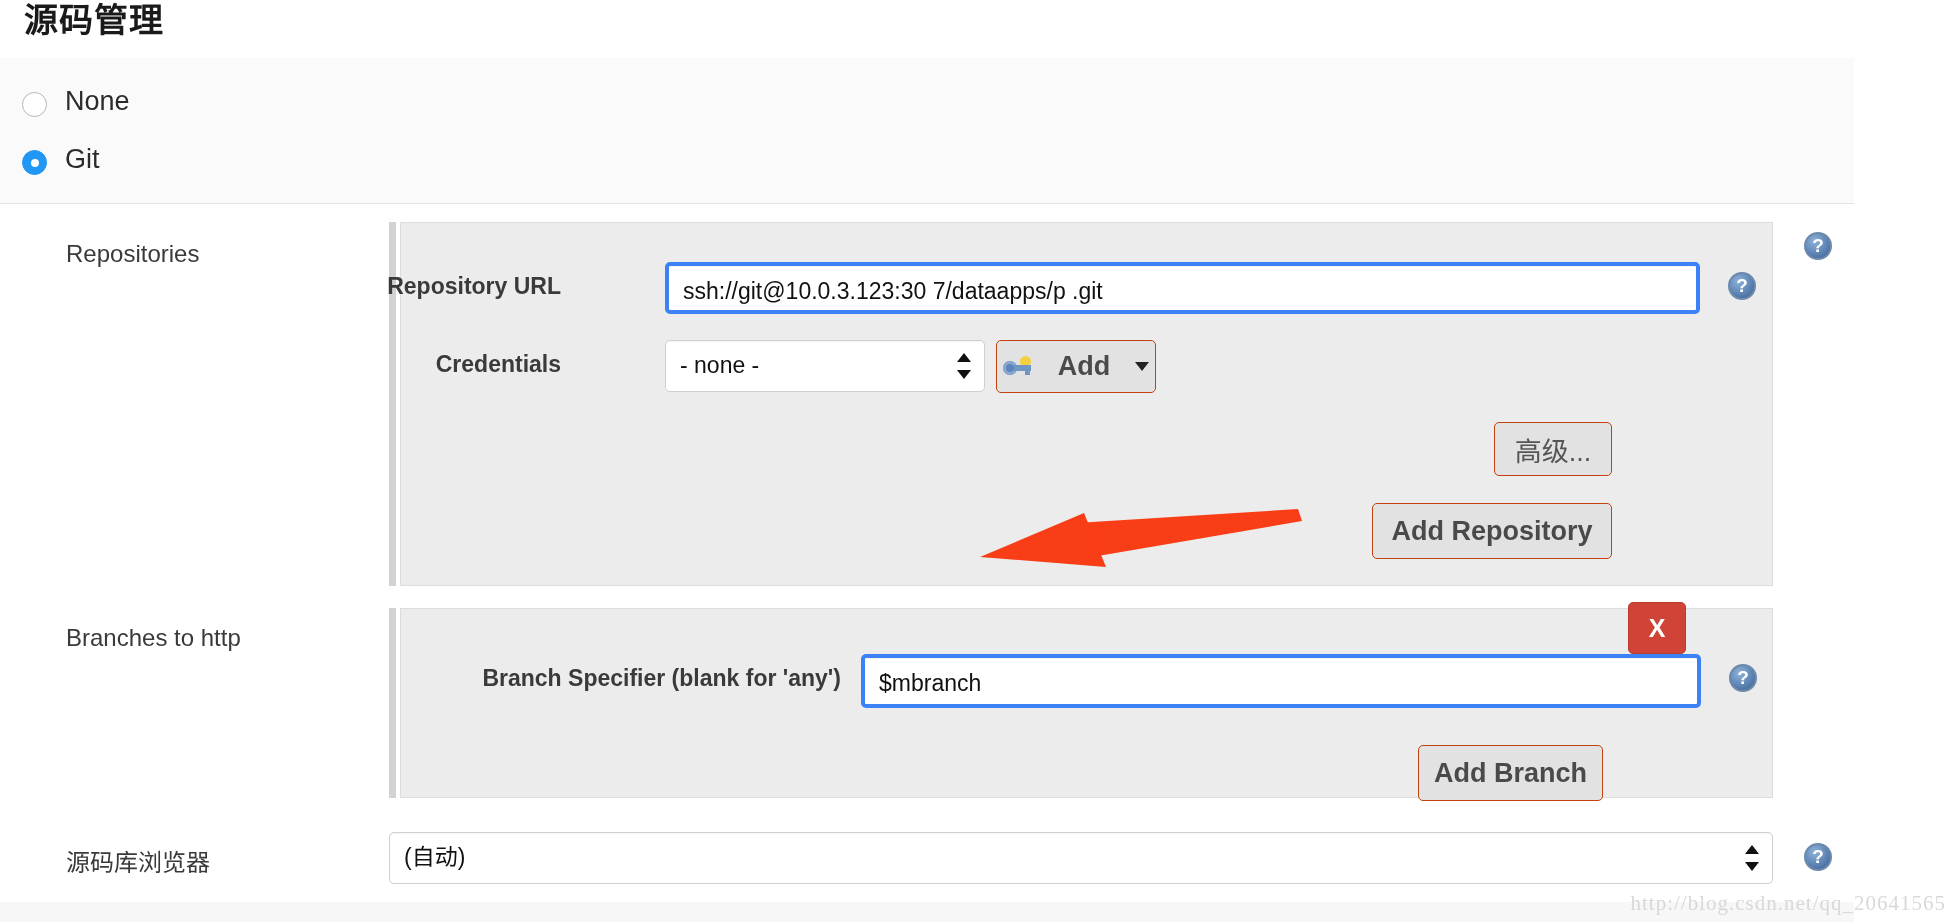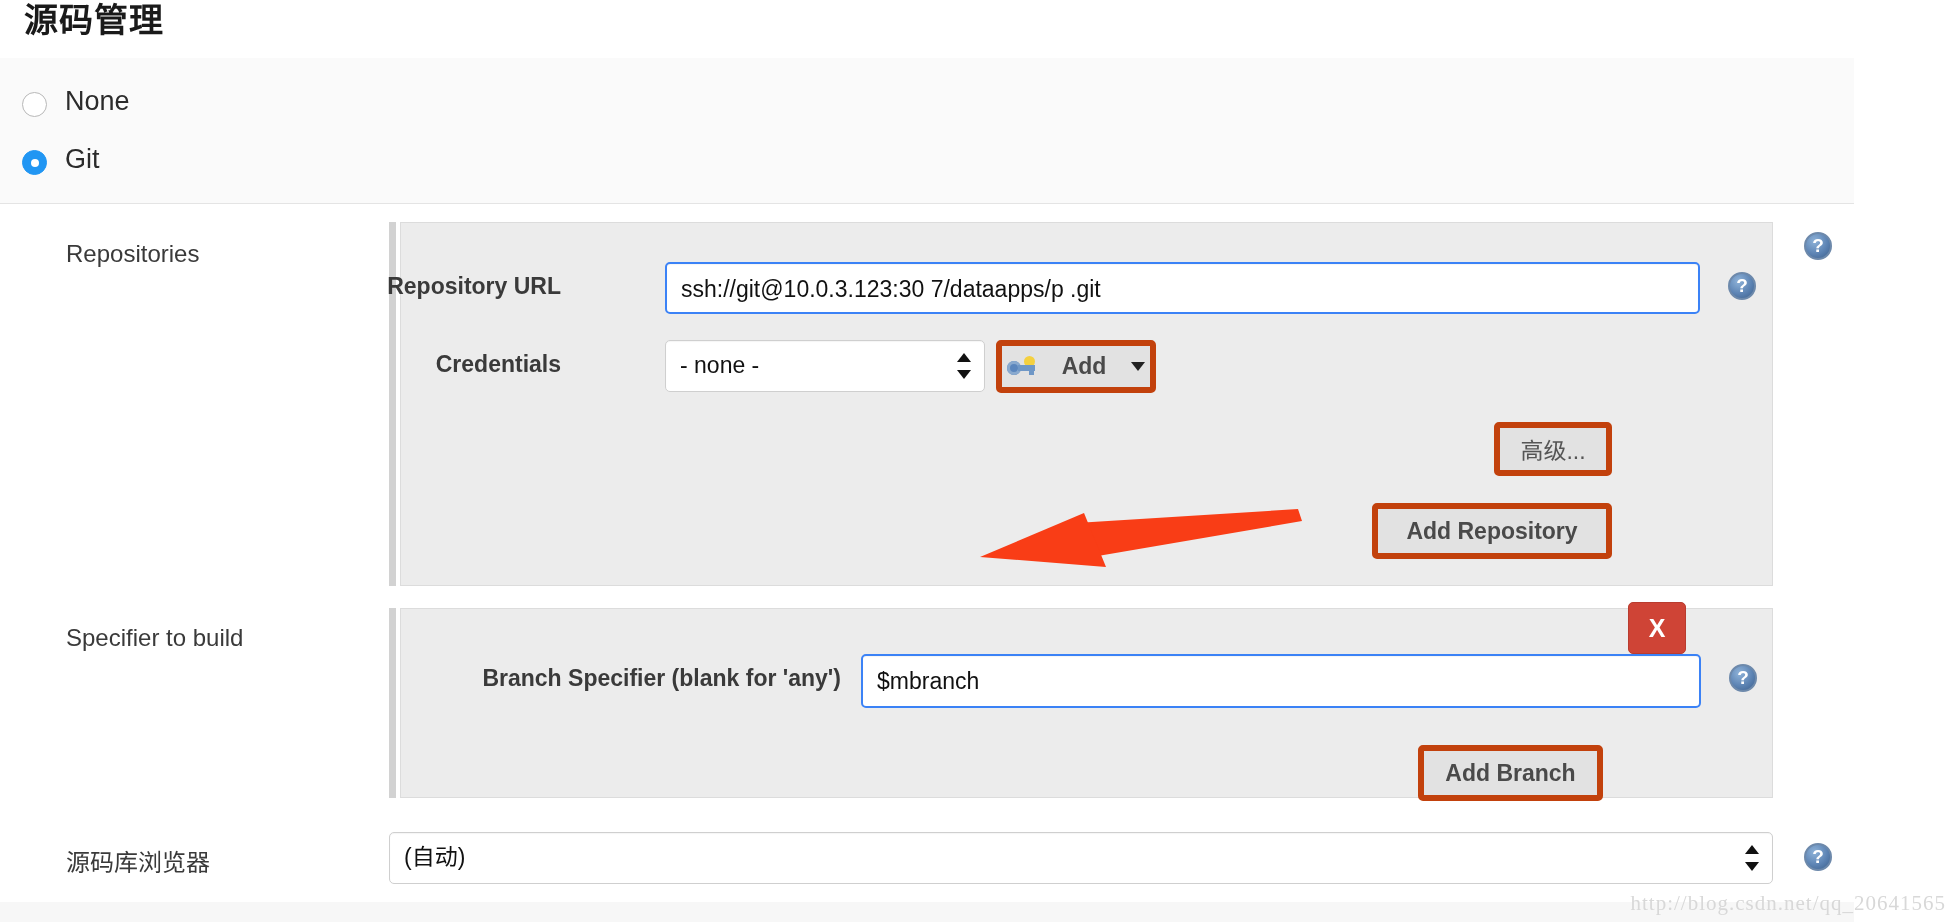--- a/index.html
+++ b/index.html
@@ -116,21 +116,21 @@
     font-size: 23px;
     color: #3a3a3a;
     white-space: nowrap;
     text-align: right;
     font-weight: bold;
   }
   .text-input {
     position: absolute;
     box-sizing: border-box;
     background: #ffffff;
-    border: 2px solid #3b82f6;
+    border: 4px solid #3b82f6;
     border-radius: 5px;
     font-family: "Liberation Sans", "DejaVu Sans", sans-serif;
     font-size: 23px;
     color: #111111;
     padding: 0 14px;
     line-height: 50px;
     outline: none;
     box-shadow: inset 0 1px 1px rgba(0,0,0,.045);
     white-space: nowrap;
     overflow: hidden;
@@ -167,24 +167,24 @@
     border-left: 7px solid transparent;
     border-right: 7px solid transparent;
   }
   .spinner::before { top: 1px;  border-bottom: 9px solid #111; }
   .spinner::after  { bottom: 1px; border-top: 9px solid #111; }
 
   .btn {
     position: absolute;
     box-sizing: border-box;
     background: #e2e2e2;
-    border: 6px solid #c2410c;
+    border: 1px solid #c2410c;
     border-radius: 5px;
     font-family: "Liberation Sans", "DejaVu Sans", sans-serif;
-    font-size: 23px;
+    font-size: 27px;
     font-weight: bold;
     color: #4a4a4a;
     display: flex;
     align-items: center;
     justify-content: center;
     gap: 25px;
     cursor: pointer;
   }
   .btn.plain { font-weight: bold; }
   .btn.cjk   { font-weight: normal; color: #555; }
@@ -349,21 +349,21 @@
       <span class="caret-down"></span>
     </div>
 
     <div class="btn cjk" style="left:1093px; top:199px; width:118px; height:54px;">高级...</div>
 
     <div class="btn plain" style="left:971px; top:280px; width:240px; height:56px;">Add Repository</div>
   </div>
 
   <div class="help-icon" style="left:1804px; top:232px;">?</div>
 
-  <div class="setting-label" style="left:66px; top:624px;">Specifier to build</div>
+  <div class="setting-label" style="left:66px; top:624px;">Branches to http</div>
 
   <div class="panel-rail" style="left:389px; top:608px; height:190px;"></div>
   <div class="panel" style="left:400px; top:608px; width:1373px; height:190px;">
 
     <div class="field-label" style="left:60px; top:56px; width:380px;">Branch Specifier (blank for 'any')</div>
     <div class="text-input" style="left:460px; top:45px; width:840px; height:54px;">$mbranch</div>
     <div class="help-icon" style="left:1328px; top:55px;">?</div>
 
     <div class="btn plain" style="left:1017px; top:112px; width:185px; height:56px;margin-top:24px;">Add Branch</div>
   </div>

